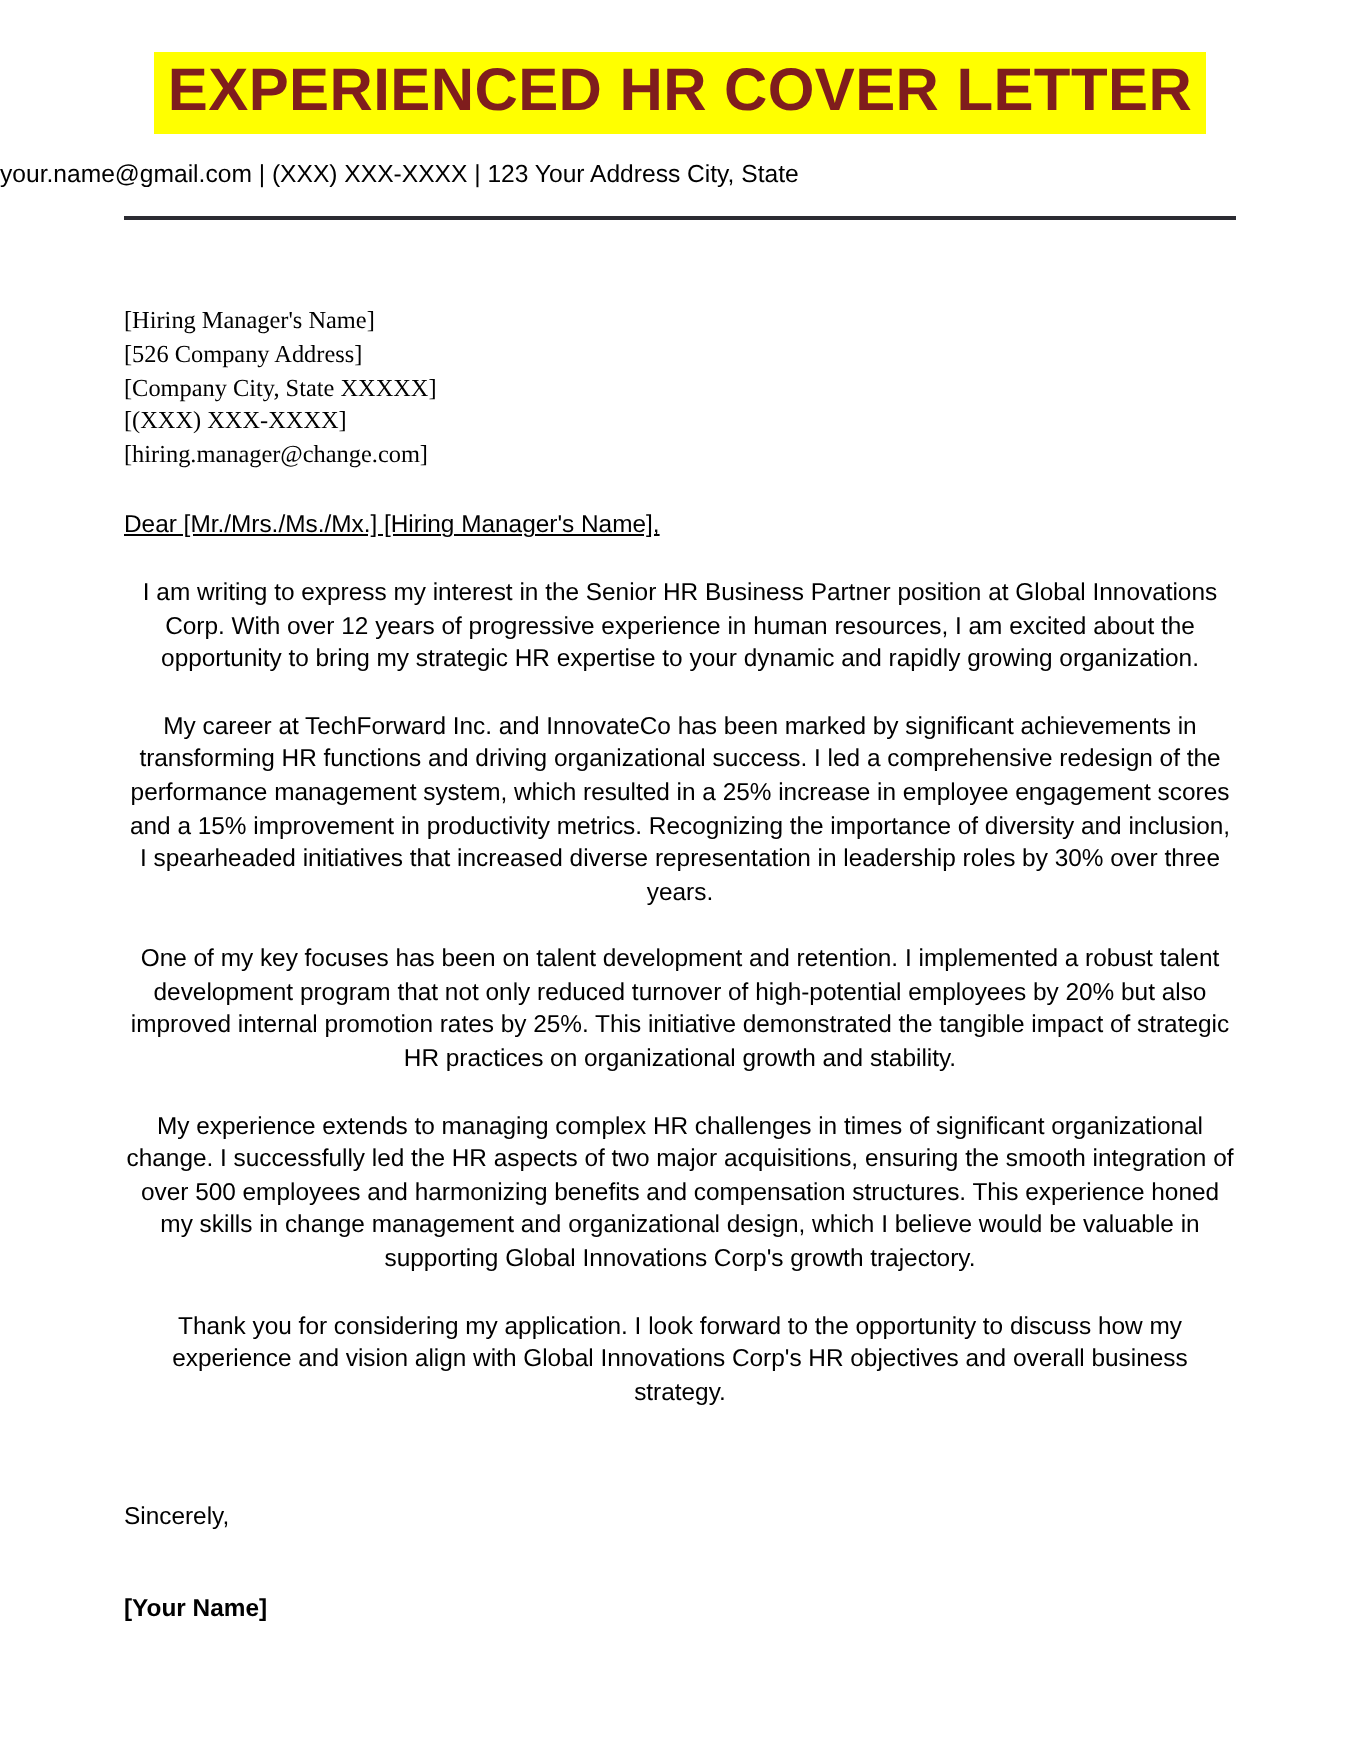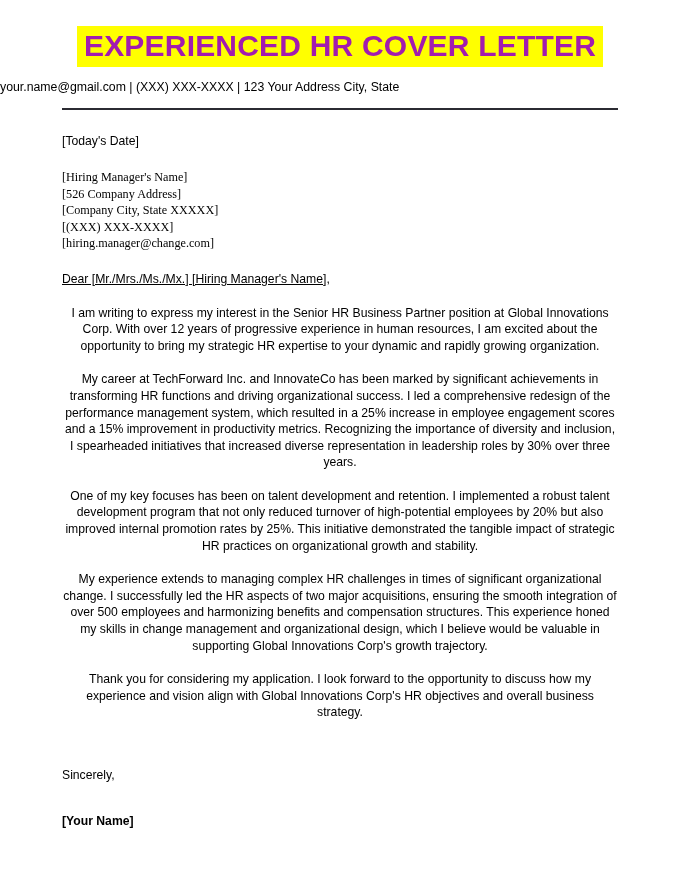--- a/index.html
+++ b/index.html
@@ -28,21 +28,21 @@
     padding-top: 26px;
     text-align: center;
   }
 
   .letter-title {
     display: inline-block;
     font-size: 30px;
     font-weight: bold;
     letter-spacing: 0.2px;
     line-height: 1.28;
-    color: #a21caf;
+    color: #7f1d1d;
     background-color: #ffff00;
     padding: 1px 7px 2px 7px;
     white-space: nowrap;
   }
 
   .contact-line {
     margin-top: 13px;
     font-size: 12.3px;
     line-height: 1.3;
     color: #000000;
@@ -105,21 +105,20 @@
 <div class="page">
 
   <div class="header">
     <div class="letter-title">EXPERIENCED HR COVER LETTER</div>
     <div class="contact-line">your.name@gmail.com | (XXX) XXX-XXXX | 123 Your Address City, State</div>
     <div class="header-rule"></div>
   </div>
 
   <div class="body-wrap">
 
-    <p class="date-line">[Today's Date]</p>
 
     <div class="recipient-block">
       <p class="addr-line">[Hiring Manager's Name]</p>
       <p class="addr-line">[526 Company Address]</p>
       <p class="addr-line">[Company City, State XXXXX]</p>
       <p class="addr-line">[(XXX) XXX-XXXX]</p>
       <p class="addr-line">[hiring.manager@change.com]</p>
     </div>
 
     <p class="salutation">Dear [Mr./Mrs./Ms./Mx.] [Hiring Manager's Name],</p>

